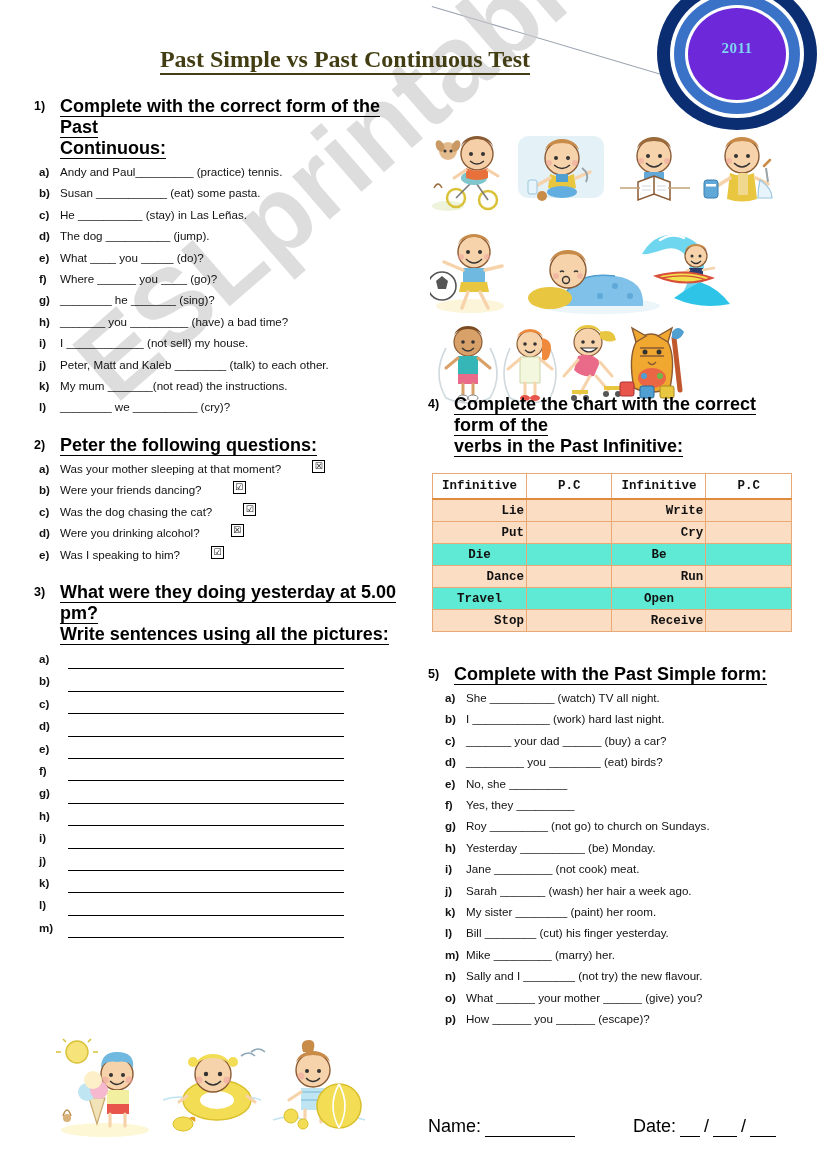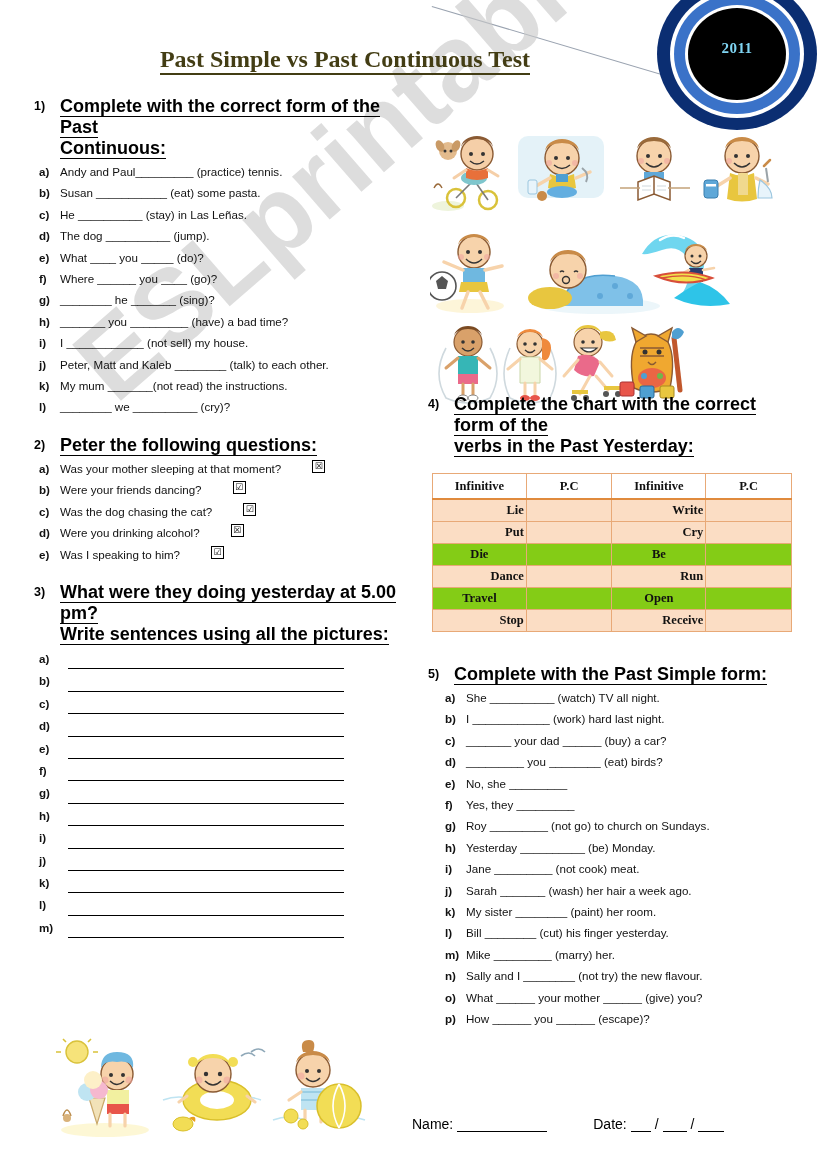--- a/index.html
+++ b/index.html
@@ -65,21 +65,21 @@
     background:#3a72c8;
   }
   .logo .c4{
     position:absolute;left:28px;top:27px;width:104px;height:98px;
     border-radius:50%;
     background:#ffffff;
   }
   .logo .c5{
     position:absolute;left:31px;top:30px;width:98px;height:92px;
     border-radius:50%;
-    background:#000000;
+    background:#6d28d9;
     display:flex;align-items:center;justify-content:center;
   }
   .logo .yr{
     font-family:"Liberation Serif", serif;
     font-weight:bold;font-size:15px;color:#7fd4f2;
     letter-spacing:.5px;
     margin-top:-12px;
   }
 
   
@@ -168,22 +168,22 @@
   .q3 .line{
     flex:1;border-bottom:1.3px solid #000;height:17px;margin-left:8px;max-width:276px;
   }
 
   
   table.verbs{
     border-collapse:collapse;
     width:360px;
     margin-top:16px;
     margin-left:4px;
-    font-family:Liberation Serif, serif;
-    background:#84cc16;
+    font-family:Liberation Mono, monospace;
+    background:#5eead4;
   }
   table.verbs th, table.verbs td{
     border:1px solid #e8a977;
     height:21px;
     text-align:center;
     font-size:12.5px;
     padding:0 2px;
   }
   table.verbs thead th{
     background:#ffffff;
@@ -194,23 +194,23 @@
   }
   table.verbs tbody tr.alt td{background:#fbddc4;text-align:right;}
   table.verbs tbody td{font-weight:bold;color:#111;}
   table.verbs col.c1{width:94px;}
   table.verbs col.c2{width:86px;}
   table.verbs col.c3{width:94px;}
   table.verbs col.c4{width:86px;}
 
   
   .footer{
-    position:absolute;left:412px;top:1116px;
-    display:flex;gap:46px;
-    font-size:14px;
+    position:absolute;left:428px;top:1116px;
+    display:flex;gap:58px;
+    font-size:18px;
     z-index:7;
   }
   .footer .fld{display:flex;align-items:flex-end;gap:4px;}
   .footer .u{border-bottom:1px solid #000;display:inline-block;}
   .u90{width:90px;height:12px;}
   .u20{width:20px;height:12px;}
   .u24{width:24px;height:12px;}
   .u26{width:26px;height:12px;}
 
   
@@ -427,21 +427,21 @@
 
   <div class="col-right">
 
     <div style="height:298px;"></div>
 
     <div class="ex">
       <div class="ex-head">
         <div class="ex-num">4)</div>
         <div class="ex-title">
           <u>Complete the chart with the correct form of the</u><br>
-          <u>verbs in the Past Yesterday:</u>
+          <u>verbs in the Past Infinitive:</u>
         </div>
       </div>
 
       <table class="verbs">
         <colgroup>
             <col class="c1">
             <col class="c2">
             <col class="c3">
             <col class="c4">
           </colgroup>

